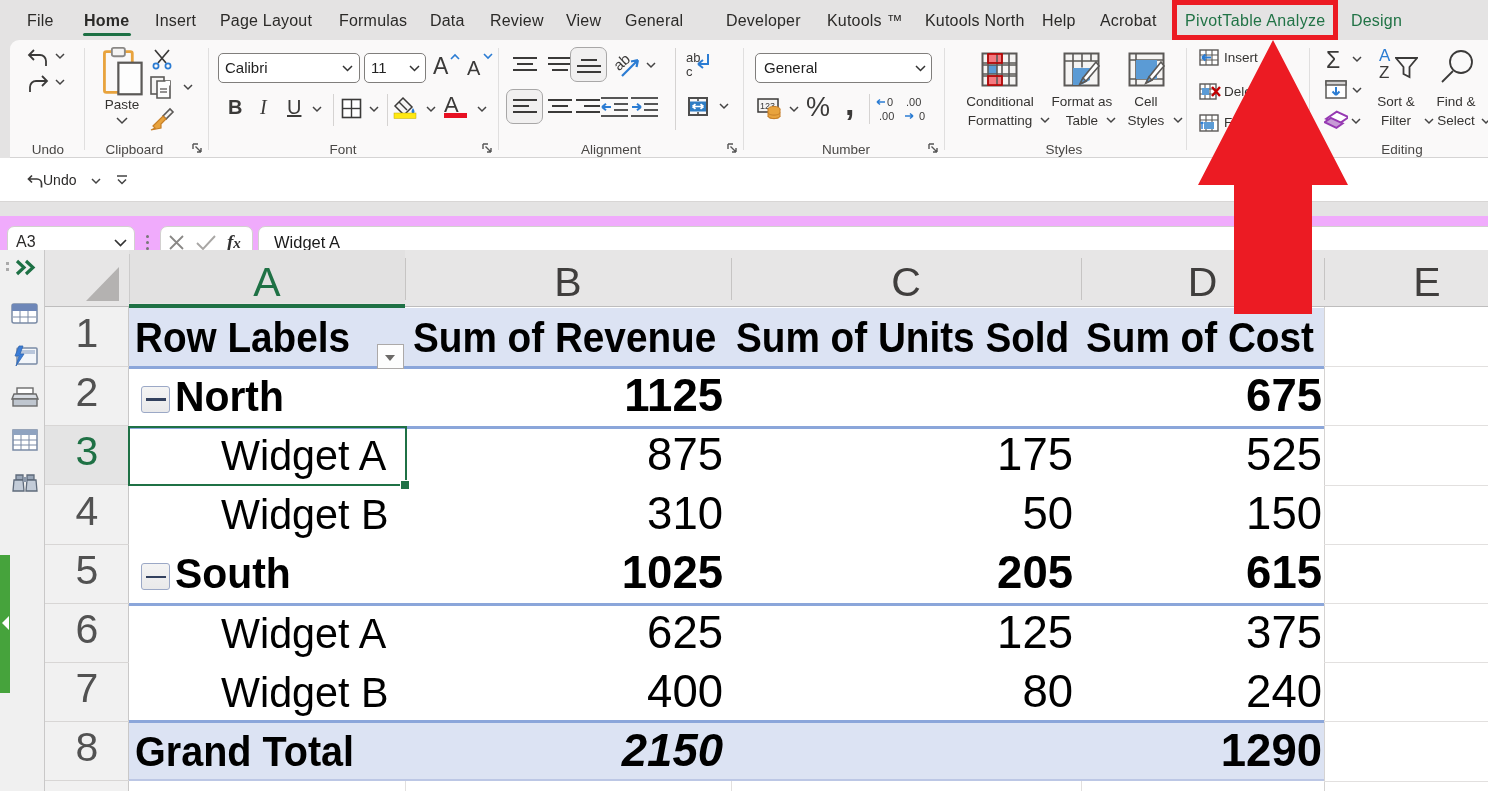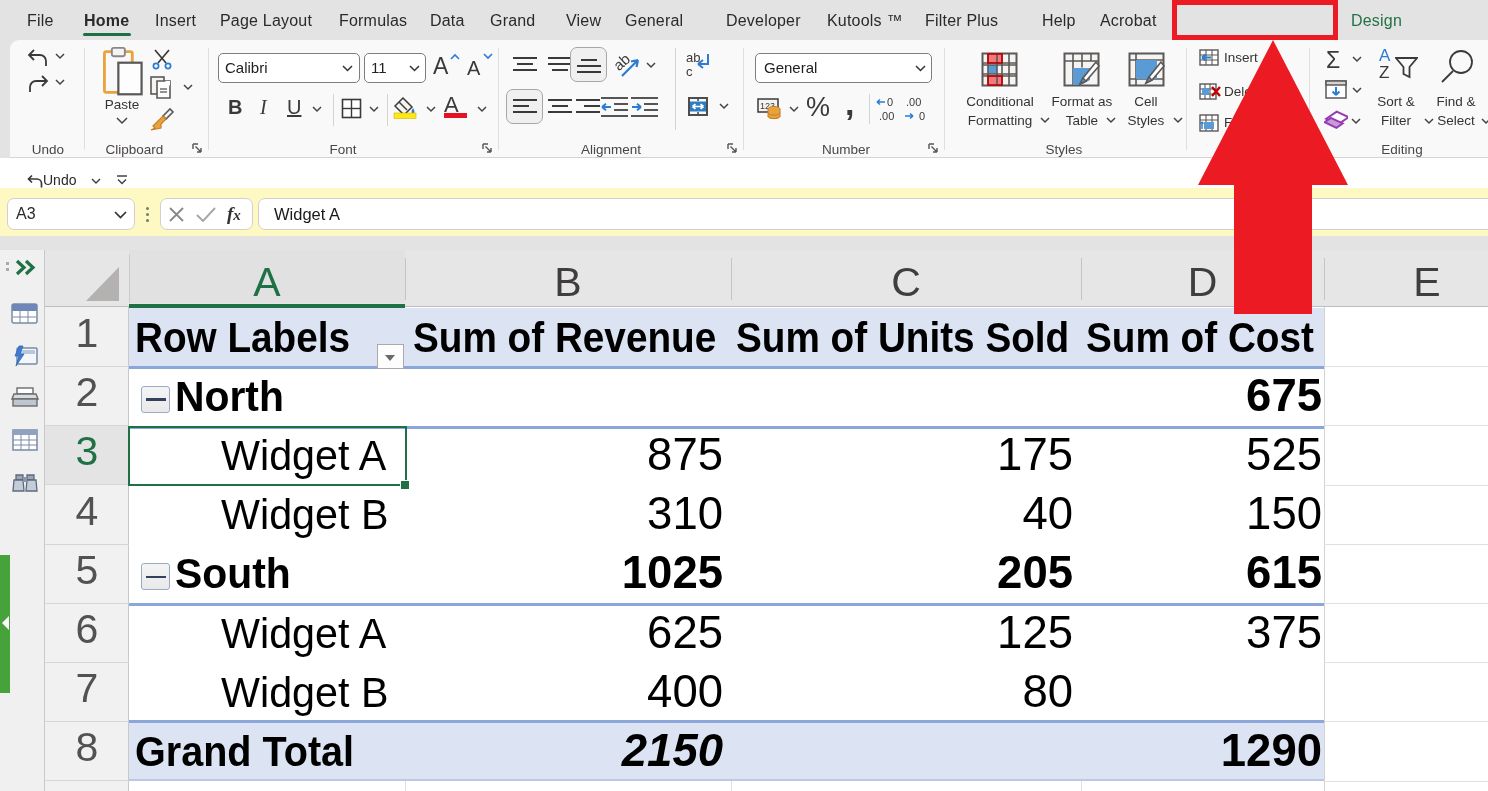--- a/index.html
+++ b/index.html
@@ -12,21 +12,21 @@
 .tab.green { color:#217346; }
 #homeline { position:absolute; left:83px; top:32.5px; width:48px; height:3.2px; background:#1D7044; border-radius:2px; }
 
 #ribbon { position:absolute; left:10px; top:40px; width:1478px; height:118px; background:#FAF9F9; border-radius:9px 0 0 0; border-bottom:1px solid #D5D4D4; }
 .sep { position:absolute; top:8px; width:1px; height:102px; background:#E0DFDF; }
 .glabel { position:absolute; top:142px; font-size:13.5px; color:#494745; text-align:center; }
 .btnlabel { position:absolute; font-size:13.5px; color:#353331; text-align:center; white-space:nowrap; }
 
 #qat { position:absolute; left:0; top:158px; width:1488px; height:44px; background:#FFFFFF; border-bottom:1px solid #D8D6D5; }
 
-#fbar { position:absolute; left:0; top:188px; width:1488px; height:48px; background:#fef9c3; }
+#fbar { position:absolute; left:0; top:216px; width:1488px; height:48px; background:#f0abfc; }
 .whitebox { position:absolute; background:#fff; border:1px solid #D2D0CF; border-radius:7px; }
 
 #grid { position:absolute; left:0; top:250px; width:1488px; height:541px; background:#fff; }
 #sidebar { position:absolute; left:0; top:0; width:45px; height:541px; background:#F0F0F0; border-right:1px solid #C9C8C8; }
 #colhead { position:absolute; left:45px; top:0; width:1443px; height:57px; background:#E7E6E6; border-bottom:1px solid #BEBDBD; }
 #rowhead { position:absolute; left:45px; top:57px; width:84px; height:484px; background:#F1F1F1; border-right:1px solid #C9C8C8; }
 .collet { position:absolute; top:0; height:57px; line-height:64px; text-align:center; font-size:41px; color:#403E3D; }
 .rownum { position:absolute; left:0; width:84px; text-align:center; font-size:41px; color:#525252; }
 .cell { position:absolute; font-size:43px; color:#000; white-space:nowrap; }
 .b { font-weight:bold; }
@@ -40,28 +40,29 @@
 <body>
 <div id="page">
 
   <div id="tabs">
     <span class="tab" style="left:27px">File</span>
     <span class="tab" style="left:84px;font-weight:bold;">Home</span>
     <span class="tab" style="left:155px">Insert</span>
     <span class="tab" style="left:220px">Page Layout</span>
     <span class="tab" style="left:339px">Formulas</span>
     <span class="tab" style="left:430px">Data</span>
-    <span class="tab" style="left:490px">Grand</span>
+    <span class="tab" style="left:490px">Review</span>
     <span class="tab" style="left:566px">View</span>
     <span class="tab" style="left:625px">General</span>
     <span class="tab" style="left:726px">Developer</span>
     <span class="tab" style="left:827px">Kutools ™</span>
-    <span class="tab" style="left:925px">Filter Plus</span>
+    <span class="tab" style="left:925px">Kutools North</span>
     <span class="tab" style="left:1042px">Help</span>
     <span class="tab" style="left:1100px">Acrobat</span>
+    <span class="tab green" style="left:1185px;letter-spacing:0.35px;">PivotTable Analyze</span>
     <span class="tab green" style="left:1351px">Design</span>
     <div id="homeline"></div>
   </div>
 
   <div id="ribbon"></div>
   <div id="ribstuff">
 
     <div class="sep" style="left:84px;top:48px;"></div>
     <div class="sep" style="left:208px;top:48px;"></div>
     <div class="sep" style="left:498px;top:48px;"></div>
@@ -462,45 +463,47 @@
     <span class="cell sq b" style="left:413px;top:57.5px;line-height:58px;transform:scaleX(0.9);">Sum of Revenue</span>
     <span class="cell b sq" style="left:736px;top:57.5px;line-height:58px;transform:scaleX(0.90);">Sum of Units Sold</span>
     <span class="cell sq b" style="left:1086px;top:57.5px;line-height:58px;transform:scaleX(0.9);">Sum of Cost</span>
 
     <div class="abs" style="left:377px;top:94px;width:27px;height:25px;background:#FDFDFD;border:1px solid #ACA9A8;"></div>
     <svg class="abs" style="left:383px;top:104px;" width="14" height="8">
         <polygon points="2,1 12,1 7,7" fill="#6B6967"></polygon>
       </svg>
 
     <span class="cell sq b" style="left:175px;top:116.7px;line-height:58px;transform:scaleX(0.95);">North</span>
+    <span class="cell b num" style="left:405px;top:116.7px;width:318px;line-height:58px;">1125</span>
     <span class="cell b num" style="left:1081px;top:116.7px;width:241px;line-height:58px;">675</span>
 
     <span class="cell sq" style="left:221px;top:175.9px;line-height:58px;transform:scaleX(0.96);">Widget A</span>
     <span class="cell num" style="left:405px;top:175.9px;width:318px;line-height:58px;text-align:right;">875</span>
     <span class="cell num" style="left:731px;top:175.9px;width:342px;line-height:58px;">175</span>
     <span class="cell num" style="left:1081px;top:175.9px;width:241px;line-height:58px;">525</span>
 
     <span class="cell sq" style="left:221px;top:235.1px;line-height:58px;transform:scaleX(0.96);">Widget B</span>
     <span class="cell num" style="left:405px;top:235.1px;width:318px;line-height:58px;">310</span>
-    <span class="cell num" style="left:731px;top:235.1px;width:342px;line-height:58px;">40</span>
+    <span class="cell num" style="left:731px;top:235.1px;width:342px;line-height:58px;">50</span>
     <span class="cell num" style="left:1081px;top:235.1px;width:241px;line-height:58px;">150</span>
 
     <span class="cell sq b" style="left:175px;top:294.3px;line-height:58px;transform:scaleX(0.95);">South</span>
     <span class="cell b num" style="left:405px;top:294.3px;width:318px;line-height:58px;">1025</span>
     <span class="cell b num" style="left:731px;top:294.3px;width:342px;line-height:58px;">205</span>
     <span class="cell b num" style="left:1081px;top:294.3px;width:241px;line-height:58px;">615</span>
 
     <span class="cell sq" style="left:221px;top:353.5px;line-height:58px;transform:scaleX(0.96);">Widget A</span>
     <span class="cell num" style="left:405px;top:353.5px;width:318px;line-height:58px;">625</span>
     <span class="cell num" style="left:731px;top:353.5px;width:342px;line-height:58px;">125</span>
     <span class="cell num" style="left:1081px;top:353.5px;width:241px;line-height:58px;">375</span>
 
     <span class="cell sq" style="left:221px;top:412.7px;line-height:58px;transform:scaleX(0.96);">Widget B</span>
     <span class="cell num" style="left:405px;top:412.7px;width:318px;line-height:58px;">400</span>
     <span class="cell num" style="left:731px;top:412.7px;width:342px;line-height:58px;">80</span>
+    <span class="cell num" style="left:1081px;top:412.7px;width:241px;line-height:58px;">240</span>
 
     <span class="cell sq b" style="left:135px;top:471.9px;line-height:58px;transform:scaleX(0.92);">Grand Total</span>
     <span class="cell b num" style="left:405px;top:471.9px;width:318px;line-height:58px;font-style:italic;">2150</span>
     <span class="cell b num" style="left:1081px;top:471.9px;width:241px;line-height:58px;">1290</span>
 
     <div class="abs" style="left:141px;top:135.5px;width:29px;height:27px;background:linear-gradient(#F4F4F4,#E9E9EA);border:1.5px solid #9BA8C6;border-radius:3px;"></div>
     <div class="abs" style="left:145.5px;top:148px;width:20px;height:2.5px;background:#33415E;"></div>
     <div class="abs" style="left:141px;top:313.1px;width:29px;height:27px;background:linear-gradient(#F4F4F4,#E9E9EA);border:1.5px solid #9BA8C6;border-radius:3px;"></div>
     <div class="abs" style="left:145.5px;top:325.6px;width:20px;height:2.5px;background:#33415E;"></div>
 

